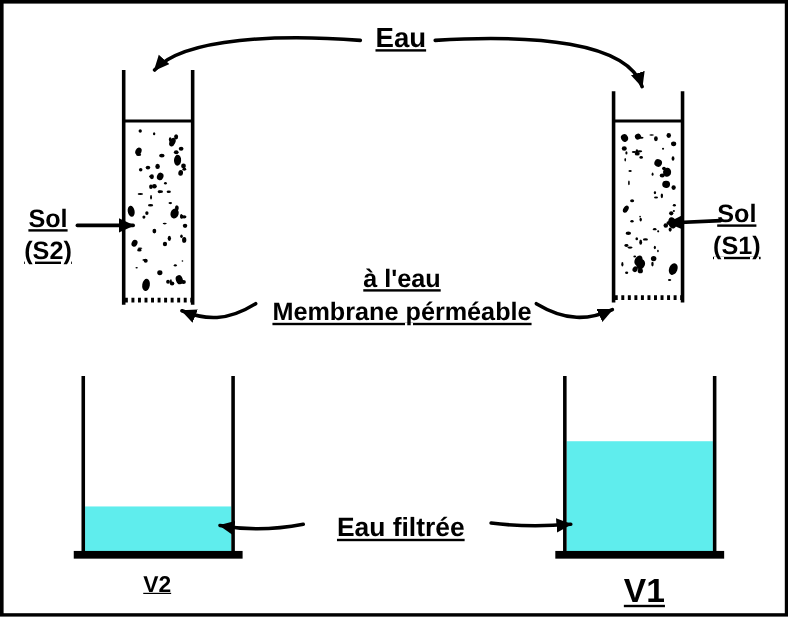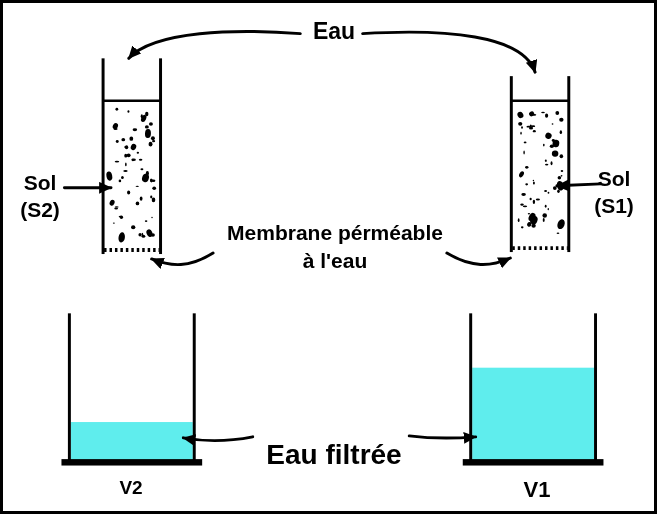--- a/index.html
+++ b/index.html
@@ -13,28 +13,29 @@
     font-family:"Liberation Sans",sans-serif;
   }
   .art{position:absolute;left:0;top:0;width:100%;height:100%;}
   .lbl{
     position:absolute;
     font-weight:700;
     color:#000;
     white-space:nowrap;
     transform:translateX(-50%);
     text-align:center;
+    text-decoration:underline;
   }
   #lbl-eau{left:331px;top:15px;font-size:23px;}
   #lbl-membrane{left:332px;top:216px;font-size:21px;line-height:1.35;}
   #lbl-sol-left{left:37px;top:166px;font-size:21px;line-height:1.3;}
   #lbl-sol-right{left:611px;top:162px;font-size:21px;line-height:1.3;}
-  #lbl-filtree{left:331px;top:424px;font-size:28px;margin-top:12px;}
+  #lbl-filtree{left:331px;top:424px;font-size:22px;}
   #lbl-v2{left:128px;top:474px;font-size:19px;}
-  #lbl-v1{left:534px;top:474px;font-size:22px;}
+  #lbl-v1{left:534px;top:474px;font-size:28px;}
 </style>
 </head>
 <body>
 
 <div class="canvas">
 
   <svg class="art" viewBox="0 0 657 514" preserveAspectRatio="none">
     <defs>
       <marker id="ah" markerUnits="userSpaceOnUse" markerWidth="15" markerHeight="13" refX="12" refY="6" orient="auto">
         <path d="M0,0 L13,6 L0,12 Z" fill="#000"></path>
@@ -205,22 +206,22 @@
       <path d="M 212 253 C 188 268, 170 267, 150 259" marker-end="url(#ah)"></path>
       <path d="M 448 253 C 473 268, 492 267, 512 258" marker-end="url(#ah)"></path>
       <path d="M 252 439 C 226 444, 204 444, 182 440" marker-end="url(#ah)"></path>
       <path d="M 410 438 C 434 441, 452 441, 477 439" marker-end="url(#ah)"></path>
     </g>
   </svg>
 
   <div class="lbl" id="lbl-eau">Eau</div>
 
   <div class="lbl" id="lbl-membrane">
+    <div>à l'eau</div>
     <div>Membrane pérméable</div>
-    <div>à l'eau</div>
   </div>
 
   <div class="lbl" id="lbl-sol-left">
     <div>Sol</div>
     <div>(S2)</div>
   </div>
 
   <div class="lbl" id="lbl-sol-right">
     <div>Sol</div>
     <div>(S1)</div>

